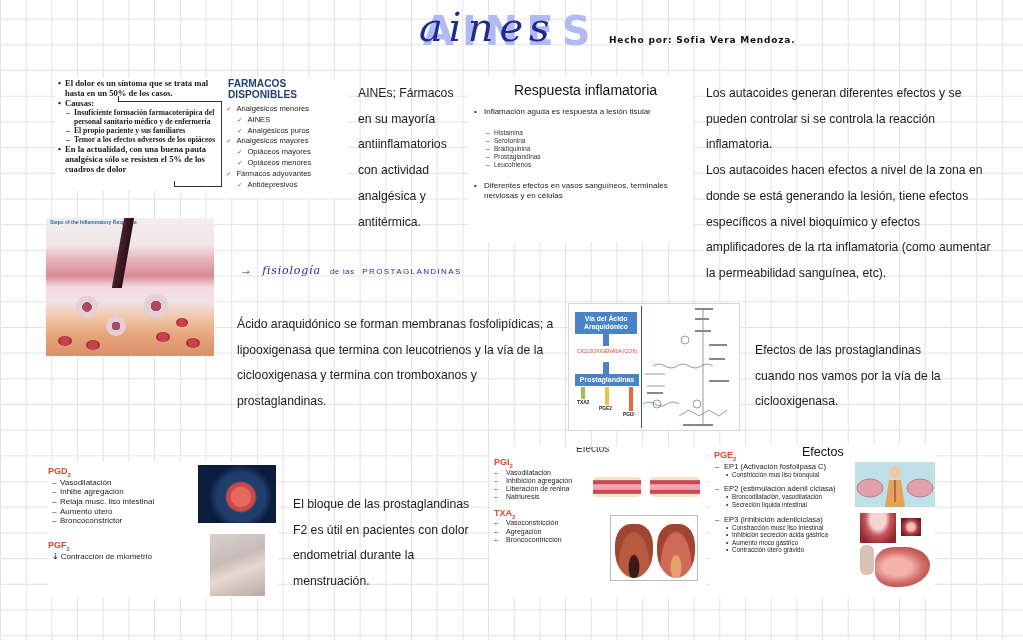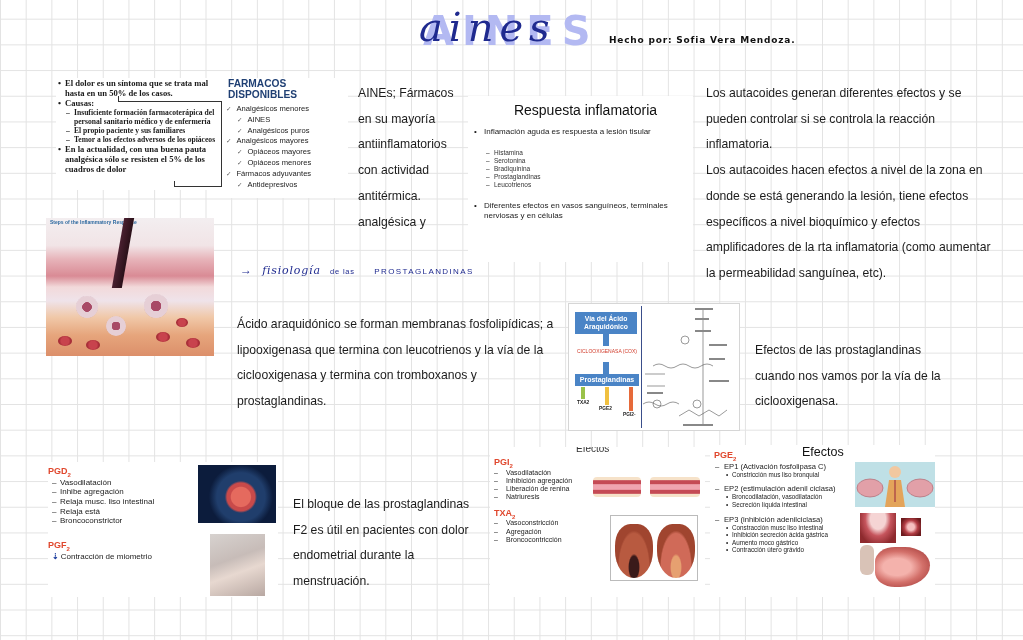--- a/index.html
+++ b/index.html
@@ -64,41 +64,41 @@
 
   
   .note { font-size: 12.2px; line-height: 25.7px; color: #1c1c1c; }
   .n-aines { left: 358px; top: 81px; width: 115px; }
   .n-auta { left: 706px; top: 81px; width: 300px; }
   .n-acido { left: 237px; top: 312px; width: 325px; }
   .n-efectos { left: 755px; top: 338px; width: 210px; }
   .n-bloque { left: 293px; top: 492px; width: 190px; }
 
   
-  .s-resp { left: 468px; top: 96px; width: 225px; height: 166px; font-family: "Liberation Sans", sans-serif; }
+  .s-resp { left: 468px; top: 76px; width: 225px; height: 166px; font-family: "Liberation Sans", sans-serif; }
   .s-resp .h { font-size: 14px; text-align: center; color: #111; margin-top: 6px; margin-left: 10px; }
   .s-resp .b { position: relative; padding-left: 16px; font-size: 8px; line-height: 10px; color: #222; }
   .s-resp .b::before { content: "•"; position: absolute; left: 6px; }
   .s-resp .sub { padding-left: 26px; font-size: 6.5px; line-height: 8px; color: #333; position: relative; }
   .s-resp .sub::before { content: "–"; position: absolute; left: 18px; }
   .s-resp .hl { color: #2a4fc2; font-weight: bold; }
 
   
   .img-inflam { left: 46px; top: 218px; width: 168px; height: 138px; overflow: hidden;
     background: linear-gradient(to bottom, #f3eef0 0%, #f1e4e6 20%, #e7b3b9 30%, #d98b95 42%, #f2d9da 50%, #efe3ea 60%, #f0c8a8 72%, #e6a57c 85%, #dc8f6a 100%); }
   .img-inflam .needle { position: absolute; left: 72px; top: 0; width: 10px; height: 70px; background: linear-gradient(to right, #4a2030, #2a1018); transform: skewX(-10deg); }
   .img-inflam .hdr { position: absolute; left: 4px; top: 2px; font-size: 5px; color: #2e6aa0; font-weight: bold; line-height: 5.5px; }
   .img-inflam .cell { position: absolute; border-radius: 50%; background: radial-gradient(circle at 50% 50%, #a84a66 0 30%, #e6cfd6 32% 70%, #c9a9b7 72%); }
   .img-inflam .rbc { position: absolute; border-radius: 50%; background: radial-gradient(circle, #c8434d 0 45%, #a42a35 70%); }
 
   
   .fisio { left: 240px; top: 263px; font-size: 9px; color: #1f2a8f; letter-spacing: 0.8px; }
   .fisio .arrow { font-size: 12px; margin-right: 6px; }
   .fisio .script { font-family: "DejaVu Serif", serif; font-style: italic; font-size: 11px; margin-right: 6px; }
-  .fisio .small { font-size: 7.5px; margin-right: 16px; }
+  .fisio .small { font-size: 7.5px; margin-right: 4px; }
   .fisio .caps { font-size: 8px; letter-spacing: 1.4px; }
 
   
   .s-acido { left: 568px; top: 303px; width: 172px; height: 128px; border: 1px solid #d6d6d6; }
   .s-acido .left { position: absolute; left: 0; top: 0; width: 72px; height: 126px; }
   .s-acido .box1 { position: absolute; left: 6px; top: 8px; width: 62px; height: 22px; background: #4a84c6; color: #fff; font-size: 6.8px; font-weight: bold; text-align: center; line-height: 8px; padding-top: 3px; }
   .s-acido .arr { position: absolute; width: 6px; background: #4a84c6; }
   .s-acido .cox { position: absolute; left: 8px; top: 44px; width: 60px; font-size: 5px; color: #d13b2a; text-align: center; line-height: 6px; }
   .s-acido .box2 { position: absolute; left: 6px; top: 70px; width: 64px; height: 12px; background: #4a84c6; color: #fff; font-size: 7px; font-weight: bold; text-align: center; line-height: 12px; }
   .s-acido .leg { position: absolute; font-size: 4.8px; font-weight: bold; color: #222; }
@@ -174,22 +174,22 @@
   <div class="it l2"><span class="ck">✓</span><span>Opiáceos menores</span></div>
   <div class="it l1"><span class="ck">✓</span><span>Fármacos adyuvantes</span></div>
   <div class="it l2"><span class="ck">✓</span><span>Antidepresivos</span></div>
 </div>
 
 <div class="abs note n-aines">
   <div>AINEs; Fármacos</div>
   <div>en su mayoría</div>
   <div>antiinflamatorios</div>
   <div>con actividad</div>
+  <div>analgésica y</div>
   <div>antitérmica.</div>
-  <div>analgésica y</div>
 </div>
 
 <div class="abs slide s-resp">
   <div class="h">Respuesta inflamatoria</div>
   <div style="height:9px"></div>
   <div class="b">Inflamación aguda es respuesta a lesión tisular</div>
   <div style="height:12px"></div>
   <div class="sub">Histamina</div>
   <div class="sub">Serotonina</div>
   <div class="sub">Bradiquinina</div>
@@ -282,21 +282,21 @@
   <div>Efectos de las prostaglandinas</div>
   <div>cuando nos vamos por la vía de la</div>
   <div>ciclooxigenasa.</div>
 </div>
 
 <div class="abs slide s-pgd">
   <div class="lbl-red" style="margin-top:4px;"><span>PGD</span><sub>2</sub></div>
   <div class="dash">Vasodilatación</div>
   <div class="dash">Inhibe agregación</div>
   <div class="dash">Relaja musc. liso intestinal</div>
-  <div class="dash">Relaja está</div>
+  <div class="dash">Aumento útero</div>
   <div class="dash">Broncoconstrictor</div>
   <div class="lbl-red" style="margin-top:14px;"><span>PGF</span><sub>2</sub></div>
   <div style="font-size:8px;color:#222;padding-left:4px;"><span style="color:#2040a0;font-weight:bold;margin-right:2px;">⇣</span><span>Contracción de miometrio</span></div>
   <div class="img-fetus"></div>
   <div class="img-belly"></div>
 </div>
 
 <div class="abs note n-bloque">
   <div>El bloque de las prostaglandinas</div>
   <div>F2 es útil en pacientes con dolor</div>

